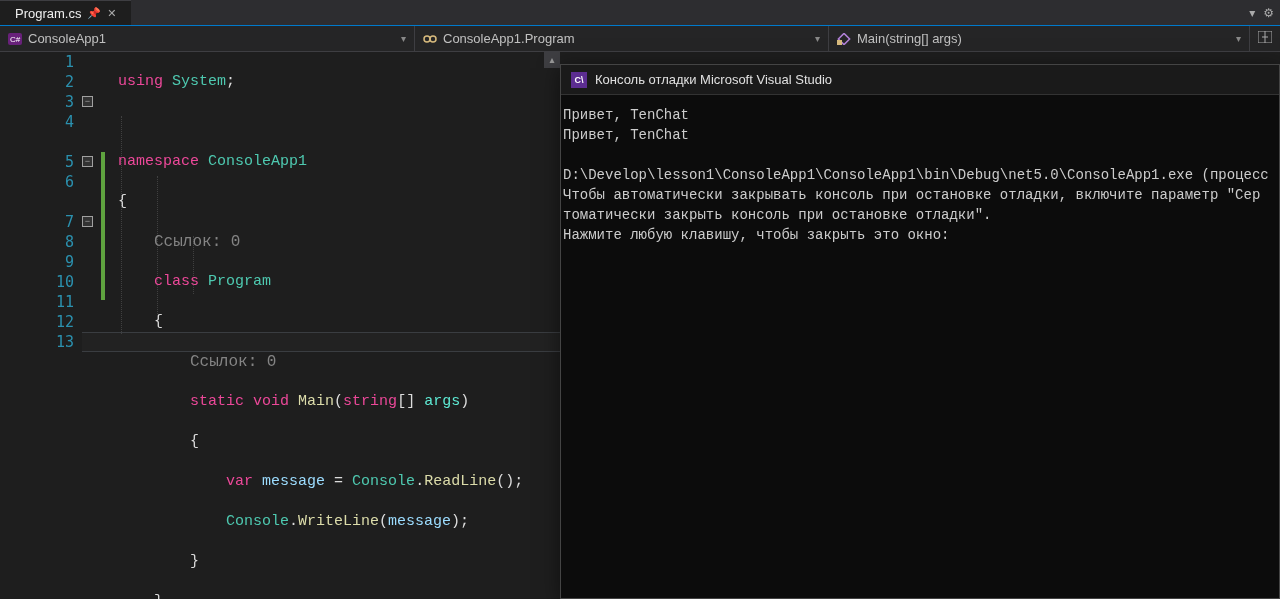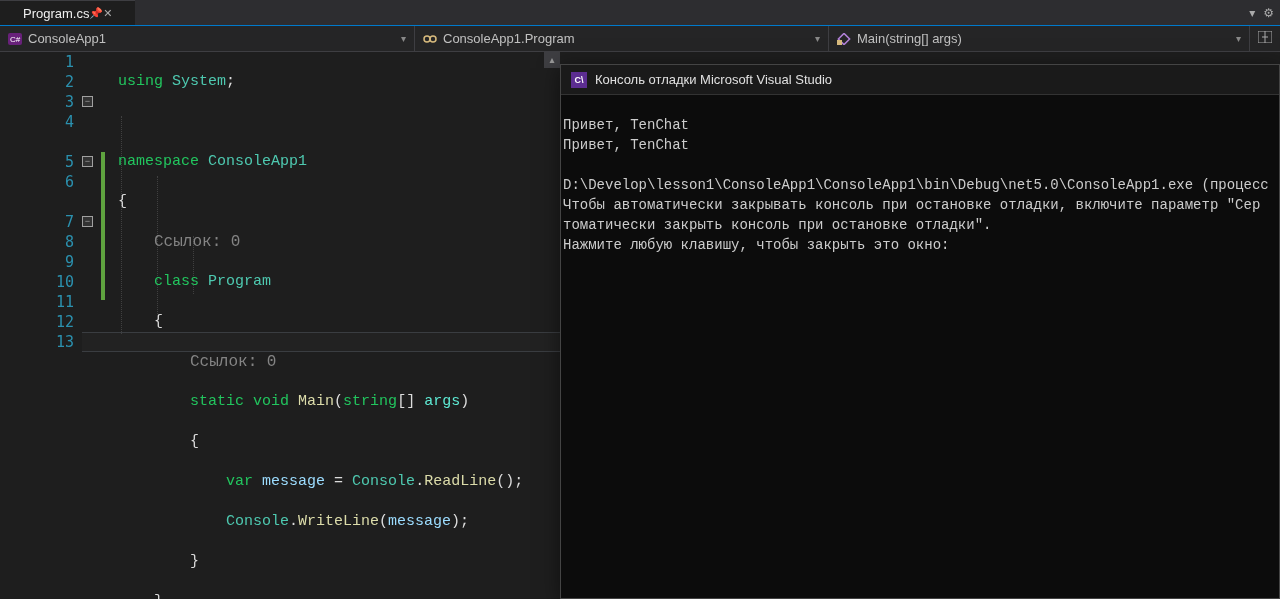--- a/index.html
+++ b/index.html
@@ -14,23 +14,24 @@
   .tabrow {
     height: 26px;
     background: #2d2d30;
     display: flex;
     align-items: stretch;
     border-bottom: 1px solid #007acc;
   }
   .tab {
     display: flex;
     align-items: center;
-    padding: 0 23px;
+    padding: 0 15px;
     background: #1e1e1e;
     border-top: 1px solid #3e3e42;
+    gap: 6px;
     color: #f0f0f0;
     justify-content: space-between;
   }
   .tab .pin, .tab .close { color: #aaa; font-size: 11px; cursor: pointer; }
   .tabrow-spacer { flex: 1; }
   .corner-icons { display:flex; align-items:center; gap:8px; padding-right:6px; }
   .corner-icons span { color:#aaa; cursor:pointer; font-size:12px; }
   
   .navrow {
     height: 26px;
@@ -105,21 +106,21 @@
   .code {
     position:absolute;
     left: 118px;
     top: 0;
     font-family: Consolas, "Courier New", monospace;
     font-size: 15px;
     line-height: 20px;
     white-space: pre;
     color: #dcdcdc;
   }
-  .kw { color:#22c55e;margin-top:48px; }
+  .kw { color:#ec4899;margin-top:48px; }
   .cls { color:#4ec9b0; }
   .mem { color:#dcdcaa; }
   .param { color:#5eead4; }
   .var { color:#9cdcfe; }
   .pun { color:#dcdcdc; }
   .lens { color:#848484; font-size:16px; }
   .code-line { height:20px; }
   .hl-line {
     position:absolute;
     left:0; width:100%;
@@ -172,21 +173,21 @@
     width:16px; height:16px;
     background:#5c2d91;
     display:inline-flex;
     align-items:center;
     justify-content:center;
     color:#fff;
     font-size:9px;
     font-weight:bold;
   }
   .console-body {
-    padding: 20px 2px;
+    padding: 10px 2px;
     font-family: Consolas, "Courier New", monospace;
     font-size: 14px;
     line-height: 20px;
     color: #cccccc;
     white-space: pre-wrap;
     overflow: hidden;
   }
 </style>
 </head>
 <body>

